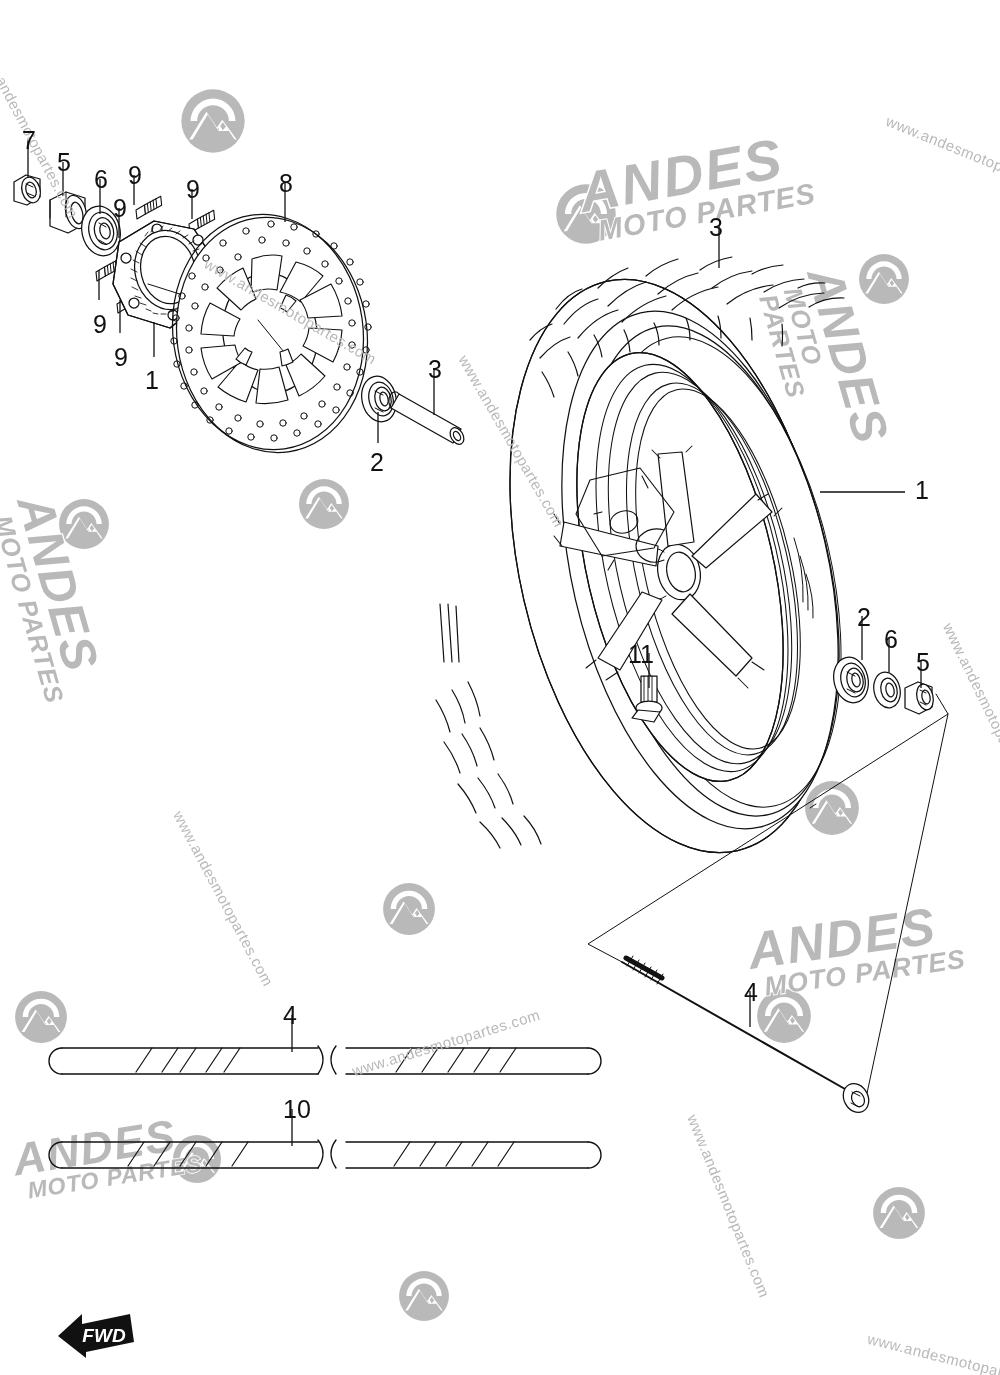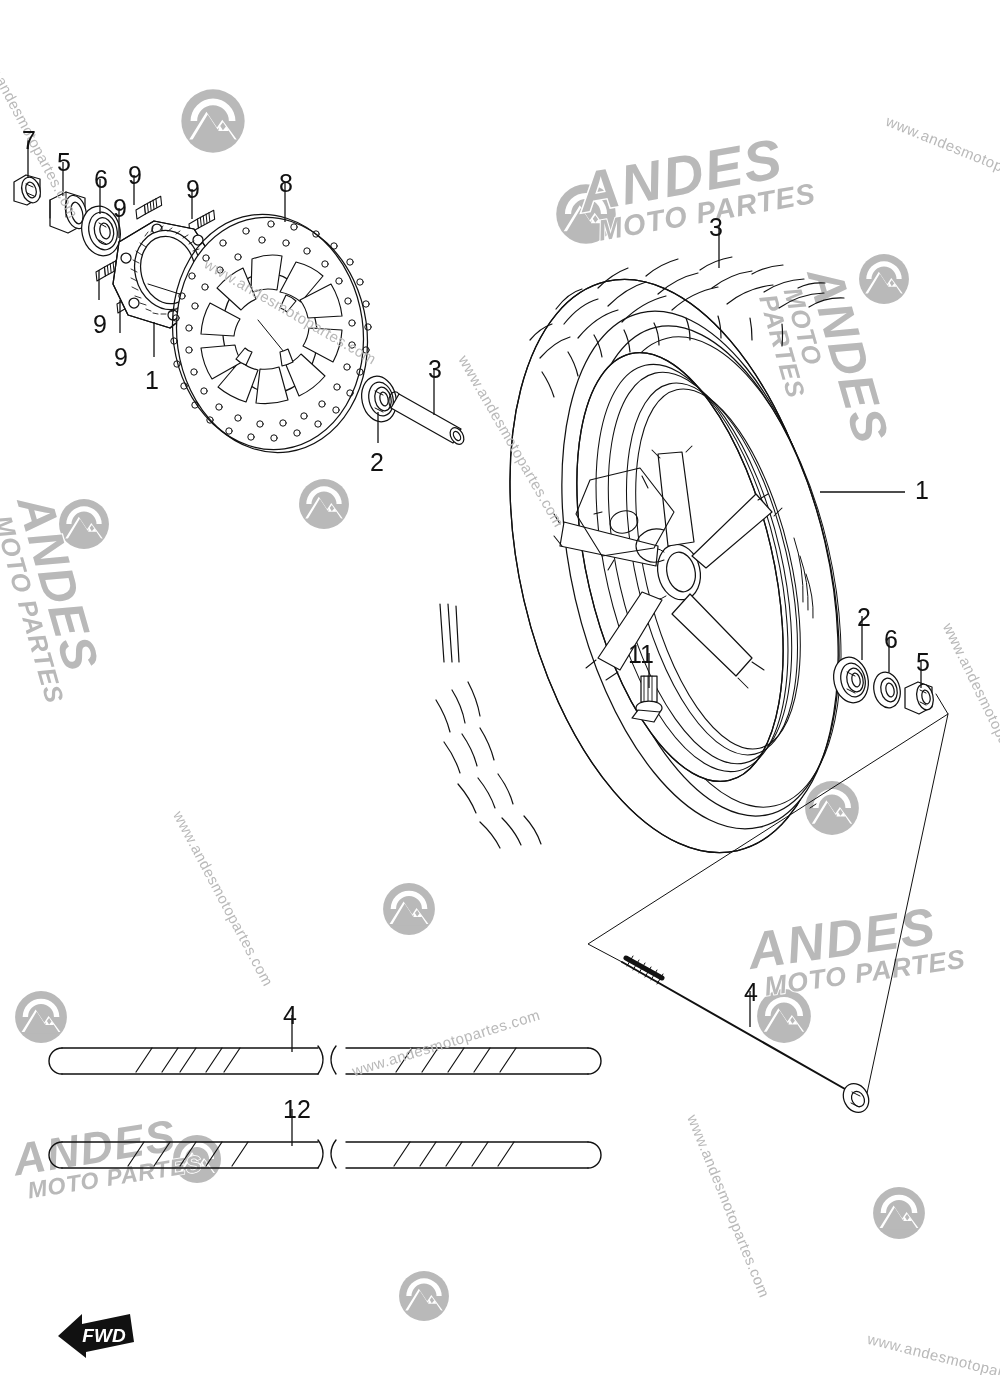--- a/index.html
+++ b/index.html
@@ -523,21 +523,21 @@
       <div class="callout" style="left: 57px; top: 150px;">5</div>
       <div class="callout" style="left: 94px; top: 167px;">6</div>
       <div class="callout" style="left: 128px; top: 163px;">9</div>
       <div class="callout" style="left: 113px; top: 196px;">9</div>
       <div class="callout" style="left: 186px; top: 177px;">9</div>
       <div class="callout" style="left: 93px; top: 312px;">9</div>
       <div class="callout" style="left: 114px; top: 345px;">9</div>
       <div class="callout" style="left: 145px; top: 368px;">1</div>
       <div class="callout" style="left: 279px; top: 171px;">8</div>
       <div class="callout" style="left: 283px; top: 1003px;">4</div>
-      <div class="callout" style="left: 283px; top: 1097px;">12</div>
+      <div class="callout" style="left: 283px; top: 1097px;">10</div>
     </div>
 
   <div class="fwd-box" id="fwdMarker" style="left: 52px; top: 1308px;">
     <svg width="86" height="50" viewBox="0 0 86 50">
       <path d="M6,28 L30,6 L30,16 L78,6 L82,34 L34,44 L34,50 Z" fill="#111"></path>
       <text id="fwdText" x="52" y="34" text-anchor="middle" fill="#fff" font-family="Liberation Sans, sans-serif" font-size="19" font-weight="bold" font-style="italic">FWD</text>
     </svg>
   </div>
 
 </div>

